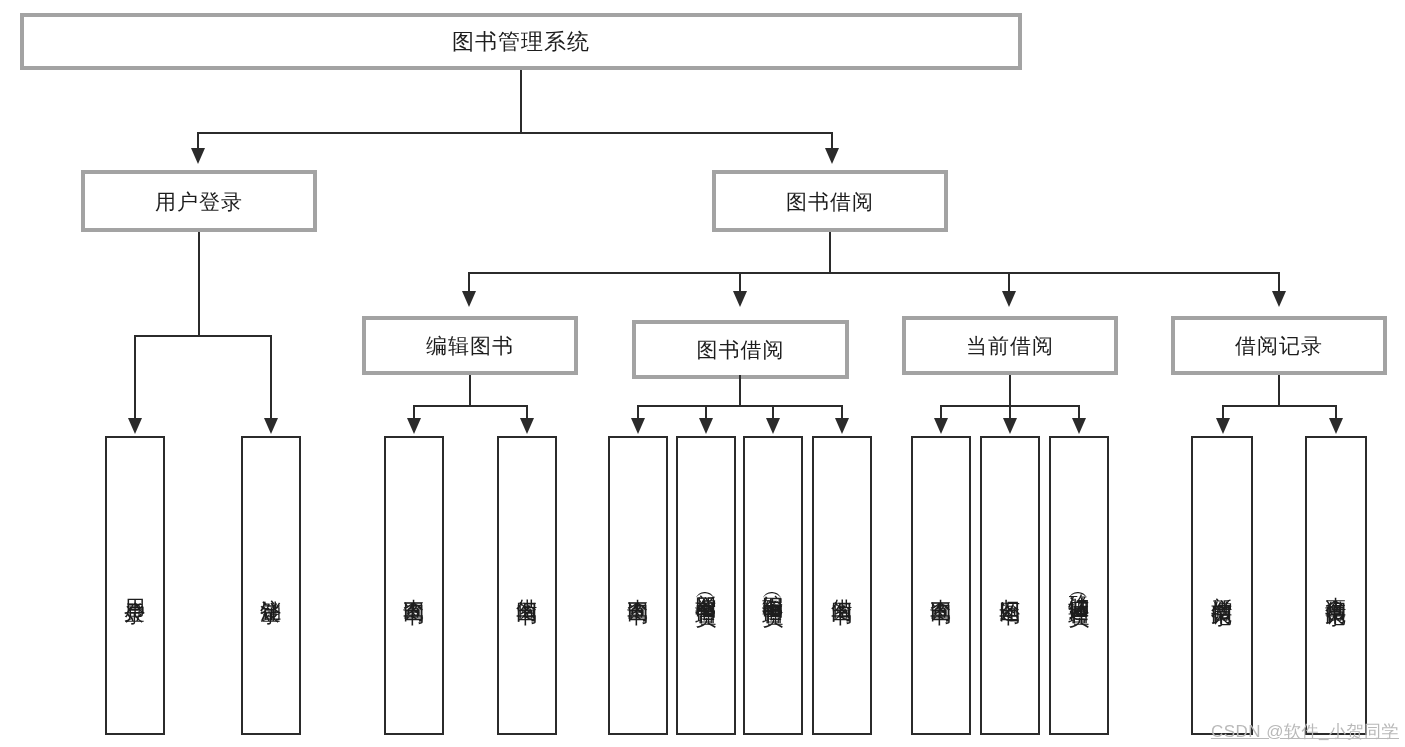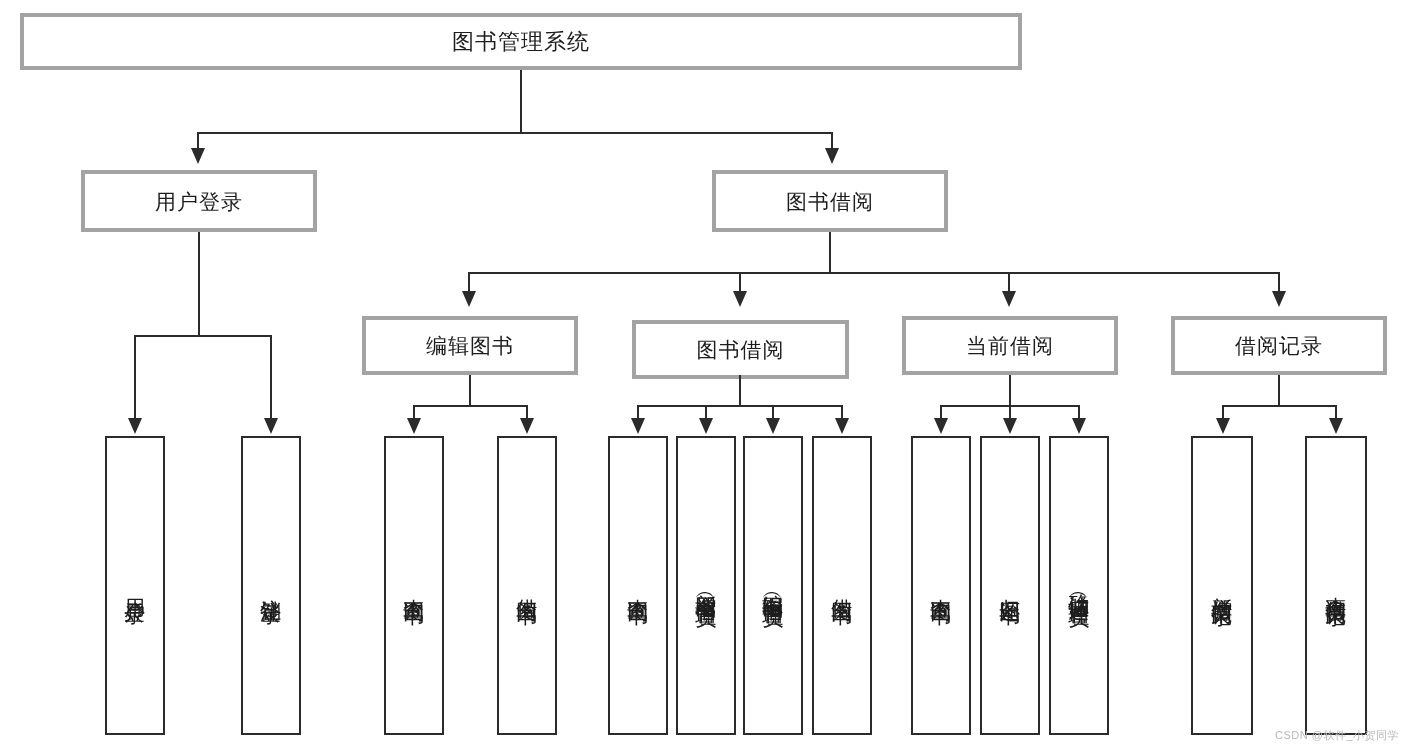--- a/index.html
+++ b/index.html
@@ -58,25 +58,26 @@
     width:0;height:0;
     border-left:7px solid transparent;
     border-right:7px solid transparent;
     border-top:16px solid #2b2b2b;
   }
   
   .watermark{
     position:absolute;
     right:6px;
     bottom:4px;
-    font-size:11px;
+    font-size:17px;
     color:#b9b9b9;
     letter-spacing:0.5px;
     white-space:nowrap;
     pointer-events:none;
+    text-decoration:underline;
   }
 </style>
 </head>
 <body>
 
 <div id="stage">
 
   <div class="box h root" style="left:20px;top:13px;width:1002px;height:57px;">
     <span>图书管理系统</span>
   </div>

